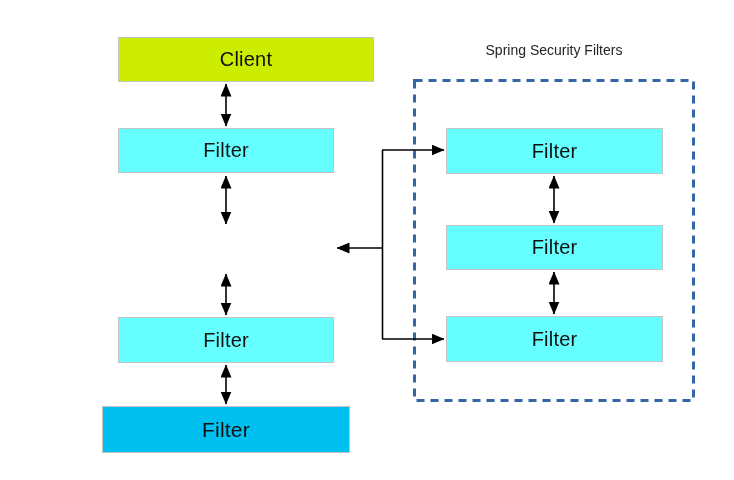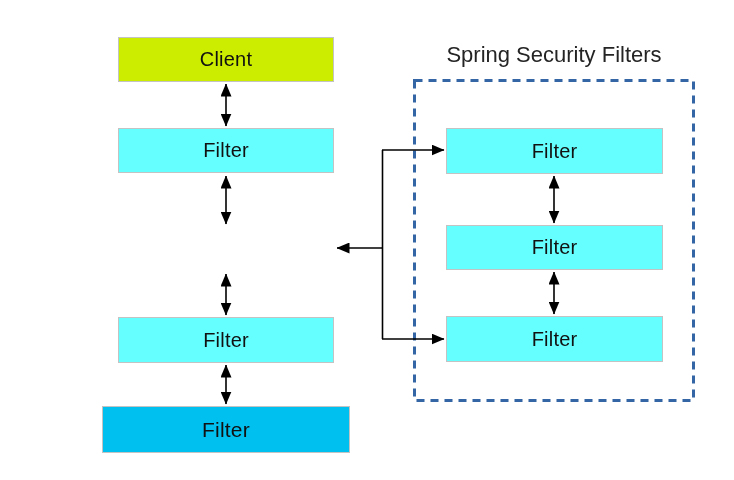--- a/index.html
+++ b/index.html
@@ -19,35 +19,35 @@
     position: absolute;
     display: flex;
     align-items: center;
     justify-content: center;
     border: 1px solid #c3c3c3;
     box-sizing: border-box;
     font-size: 20px;
     color: #111111;
     letter-spacing: 0.2px;
   }
-  .node-client   { left: 118px; top: 37px;  width: 216px; height: 45px; }
+  .node-client   { left: 118px; top: 37px;  width: 256px; height: 45px; }
   .node-lfilter1 { left: 118px; top: 128px; width: 216px; height: 45px; }
   .node-fcp      { left: 118px; top: 226px; width: 216px; height: 46px; }
   .node-lfilter2 { left: 118px; top: 317px; width: 216px; height: 46px; }
   .node-servlet  { left: 102px; top: 406px; width: 248px; height: 47px; font-size: 21px; }
   .node-rfilter1 { left: 446px; top: 128px; width: 217px; height: 46px; }
   .node-rfilter2 { left: 446px; top: 225px; width: 217px; height: 45px; }
   .node-rfilter3 { left: 446px; top: 316px; width: 217px; height: 46px; }
   .group-title {
     position: absolute;
     left: 413px;
     top: 42px;
     width: 282px;
     text-align: center;
-    font-size: 22px;
+    font-size: 14px;
     color: #242424;
     white-space: nowrap;
   }
   .arrow-layer {
     position: absolute;
     left: 0;
     top: 0;
     width: 734px;
     height: 480px;
     pointer-events: none;

